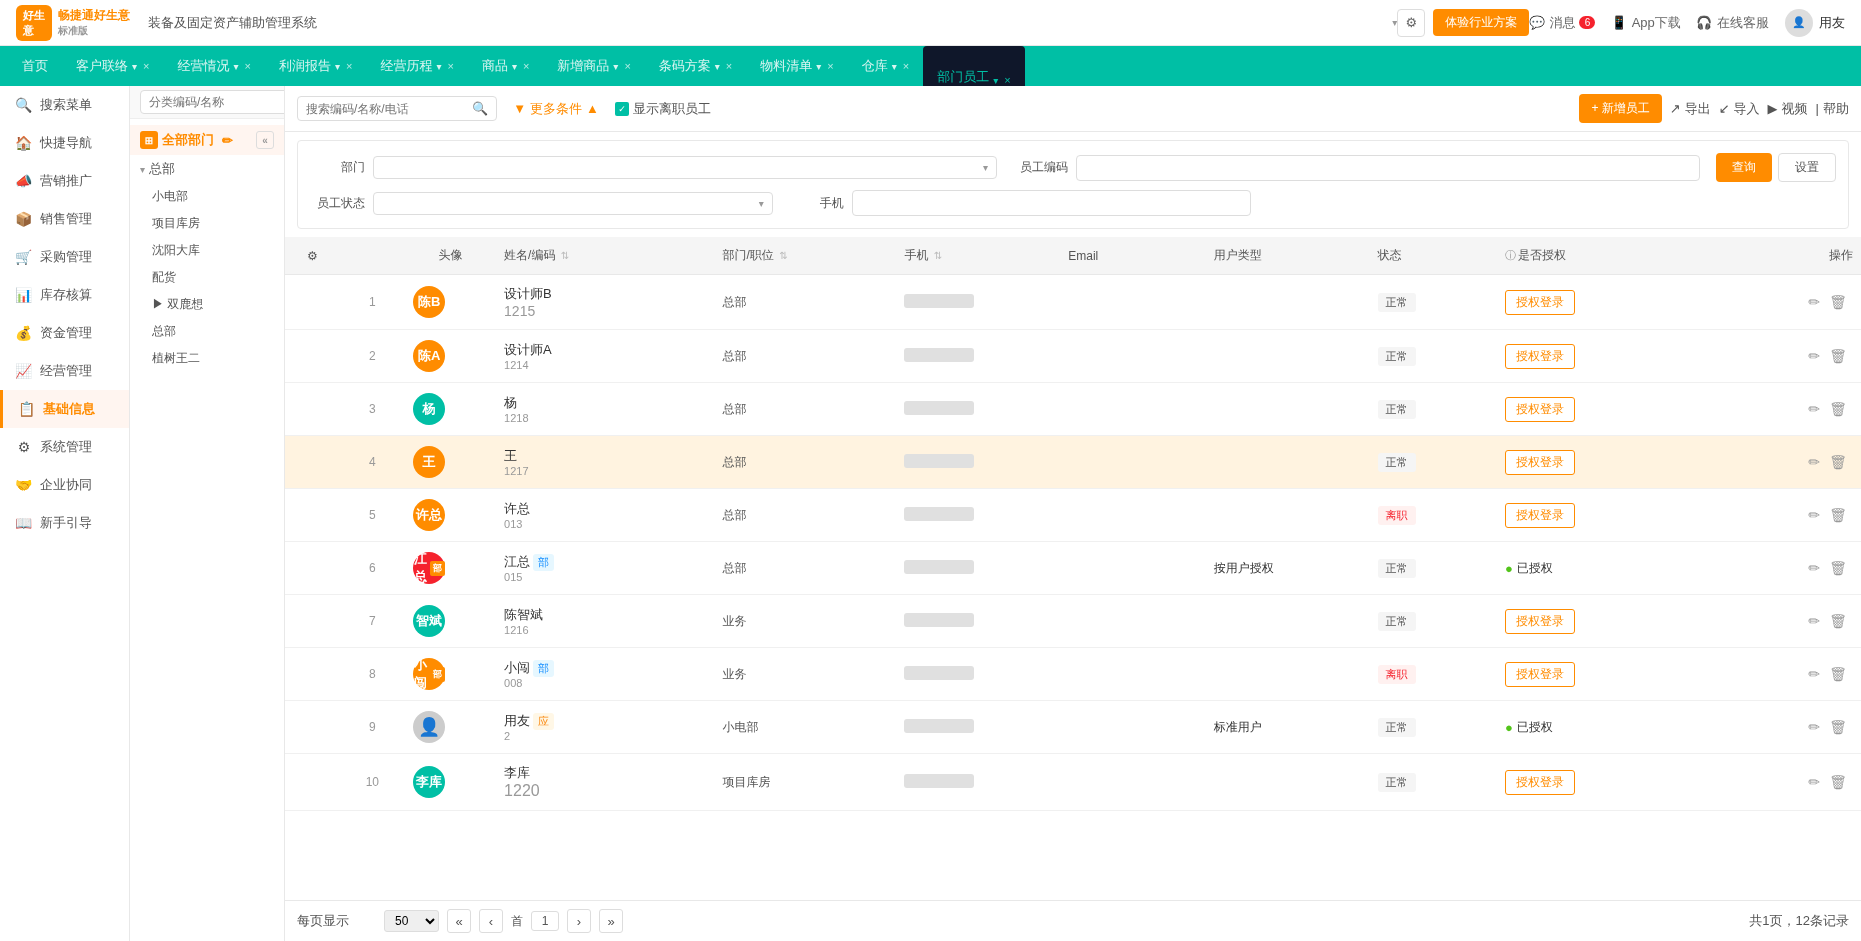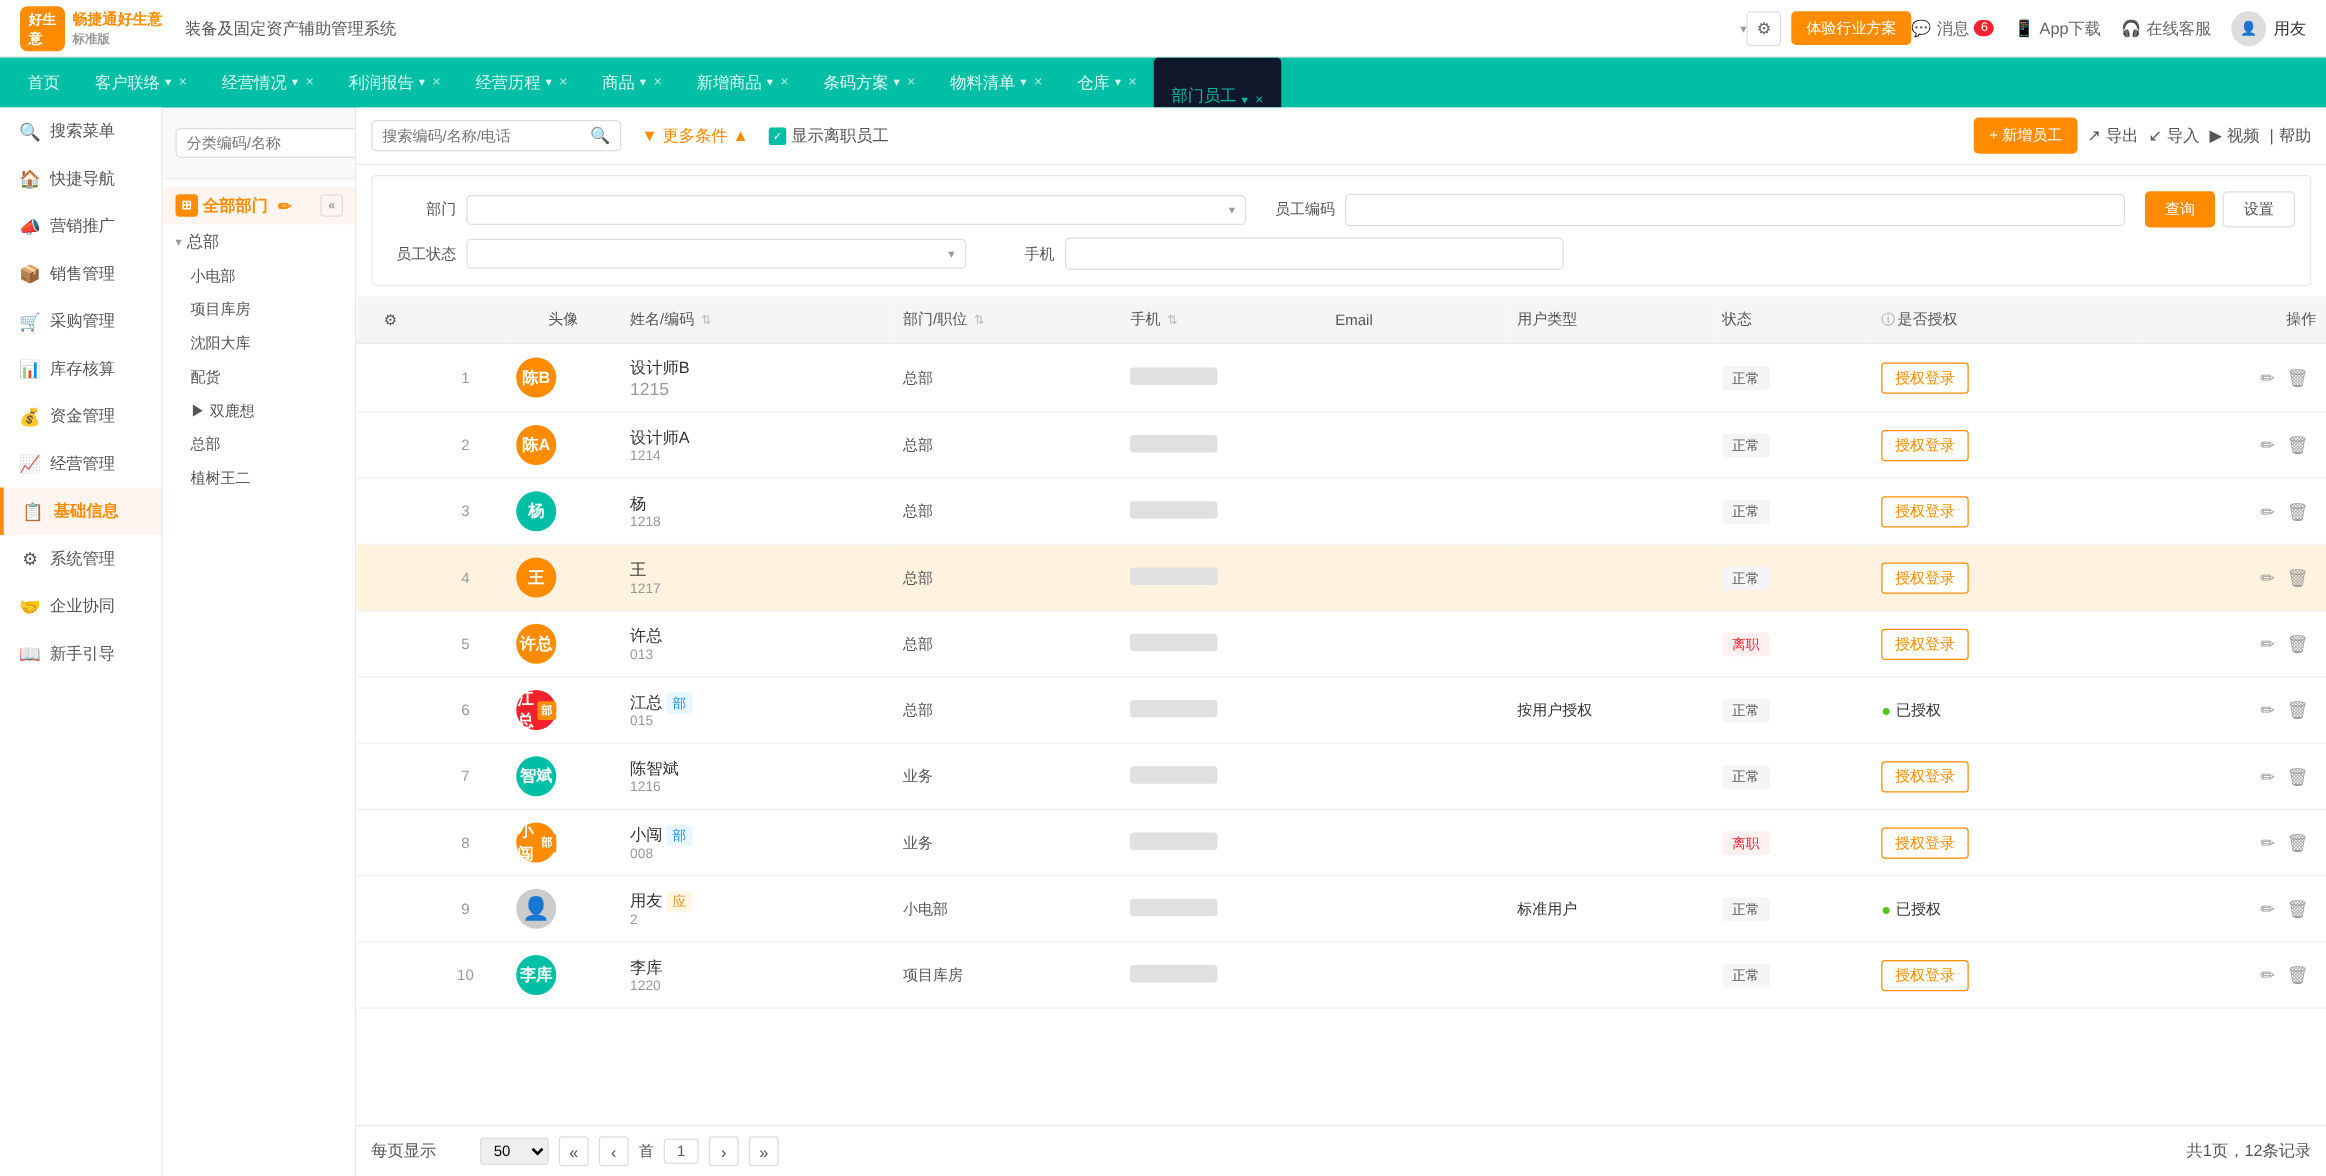--- a/index.html
+++ b/index.html
@@ -36,21 +36,21 @@
     .sidebar-menu-icon { width: 16px; height: 16px; display: flex; align-items: center; justify-content: center; font-size: 14px; }
 
     
     .content-area { flex: 1; display: flex; flex-direction: column; overflow: hidden; }
 
     
     .dept-table-layout { display: flex; height: 100%; }
 
     
     .dept-panel { width: 155px; background: #fff; border-right: 1px solid #e8e8e8; flex-shrink: 0; overflow-y: auto; }
-    .dept-panel-header { padding: 16px 10px; display: flex; align-items: center; gap: 4px; background: #f9f9f9; border-bottom: 1px solid #eee; }
+    .dept-panel-header { padding: 4px 10px; display: flex; align-items: center; gap: 4px; background: #f9f9f9; border-bottom: 1px solid #eee; }
     .dept-search-input { flex: 1; border: 1px solid #ddd; border-radius: 4px; padding: 4px 8px; font-size: 12px; outline: none; }
     .dept-tree { padding: 6px 0; }
     .dept-all { padding: 6px 10px; display: flex; align-items: center; gap: 4px; cursor: pointer; color: #ff8c00; font-weight: bold; font-size: 13px; background: #fff5f0; }
     .dept-all-icons { display: flex; gap: 4px; }
     .dept-all-icon { width: 18px; height: 18px; background: #ff8c00; border-radius: 3px; display: flex; align-items: center; justify-content: center; color: white; font-size: 10px; }
     .dept-section { font-size: 12px; color: #333; }
     .dept-section-header { padding: 5px 10px; cursor: pointer; display: flex; align-items: center; gap: 4px; color: #555; }
     .dept-section-header .arrow { color: #999; font-size: 10px; }
     .dept-item { padding: 5px 10px 5px 22px; cursor: pointer; color: #555; font-size: 12px; }
     .collapse-btn { width: 18px; height: 18px; border: 1px solid #ddd; border-radius: 3px; display: flex; align-items: center; justify-content: center; cursor: pointer; color: #999; font-size: 10px; margin-left: auto; }
@@ -603,21 +603,21 @@
     </td>
   </tr>
                 <tr>
     <td class="col-check"></td>
     <td class="col-num" style="text-align:center;color:#999;">10</td>
     <td class="col-avatar" style="text-align:center;">
                     <div class="avatar-circle" style="background:#00bfa5;">李库</div>
                   </td>
     <td class="col-name">
       <div style="font-size:13px;">李库</div>
-      <div style="color:#999;font-size:11px;">1220</div>
+      <div style="color:#999;font-size:16px;">1220</div>
     </td>
     <td class="col-dept" style="color:#555;">项目库房</td>
     <td class="col-phone"><span class="phone-blur"></span></td>
     <td class="col-email"></td>
     <td class="col-usertype"></td>
     <td class="col-status">
       <span class="status-badge" style="background:#f5f5f5;color:#555;">正常</span>
     </td>
     <td class="col-auth"><button class="auth-btn">授权登录</button></td>
     <td class="col-op" style="text-align:right;">

